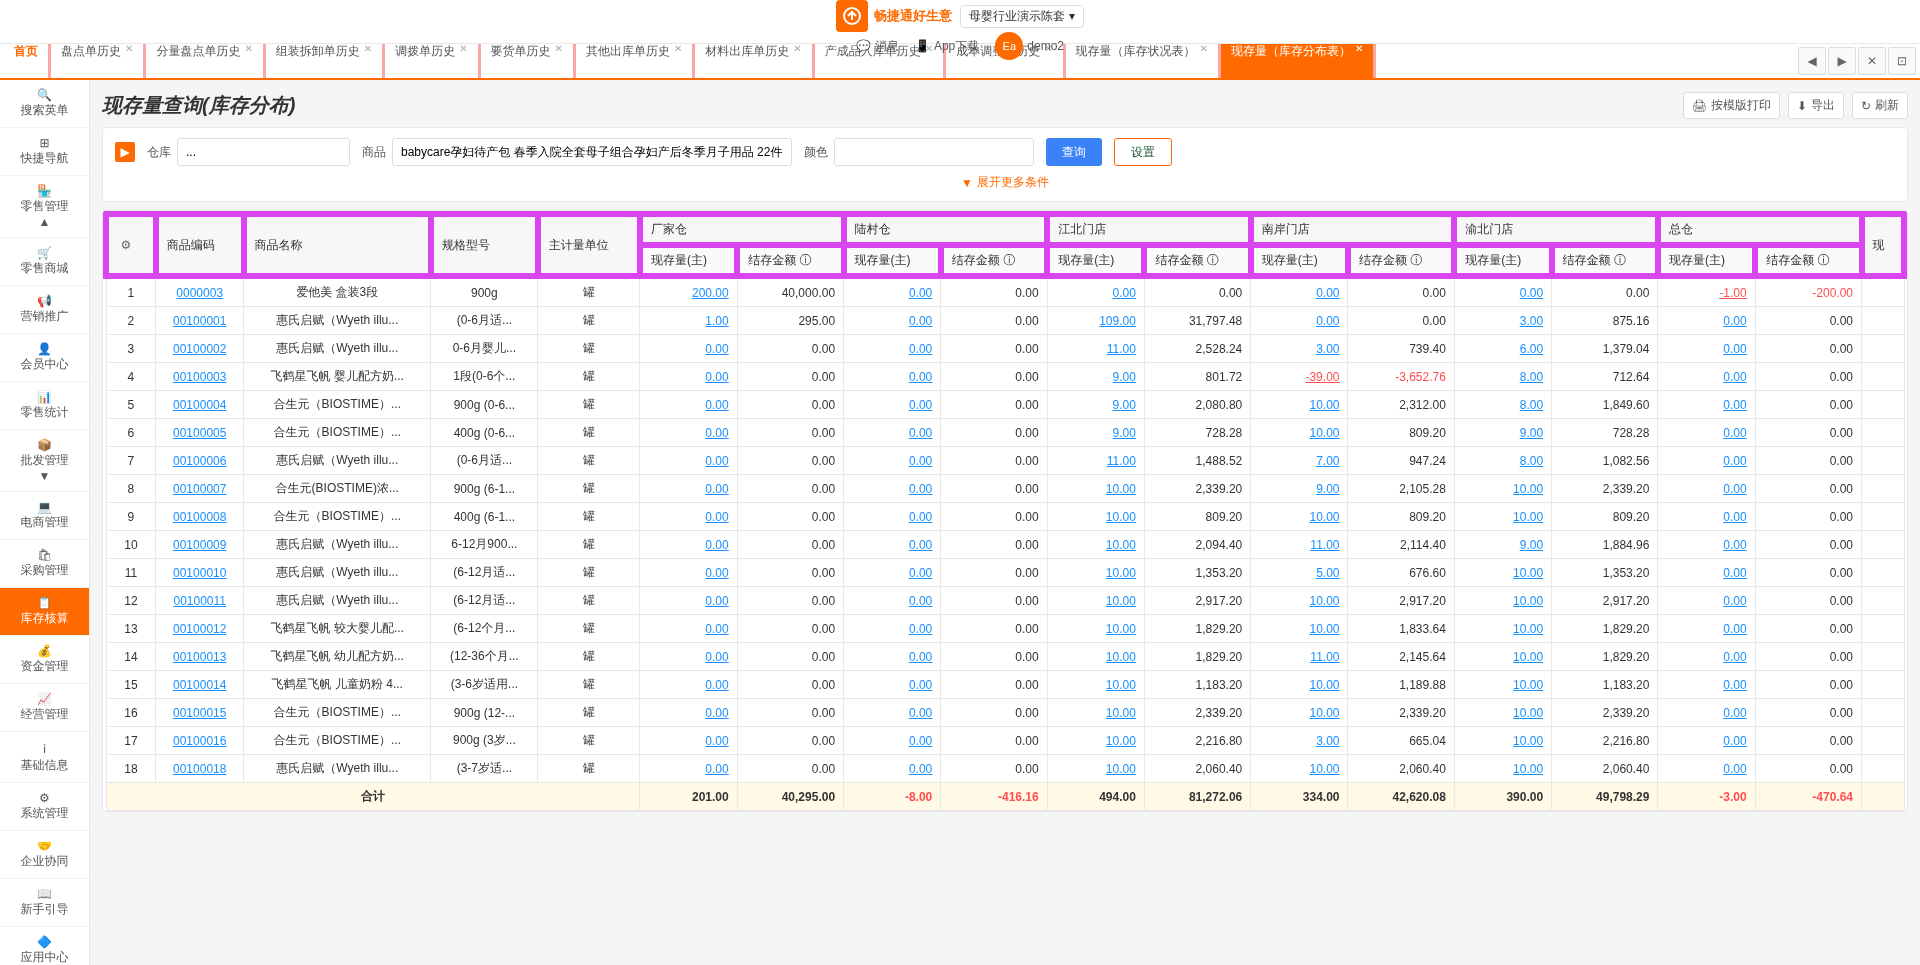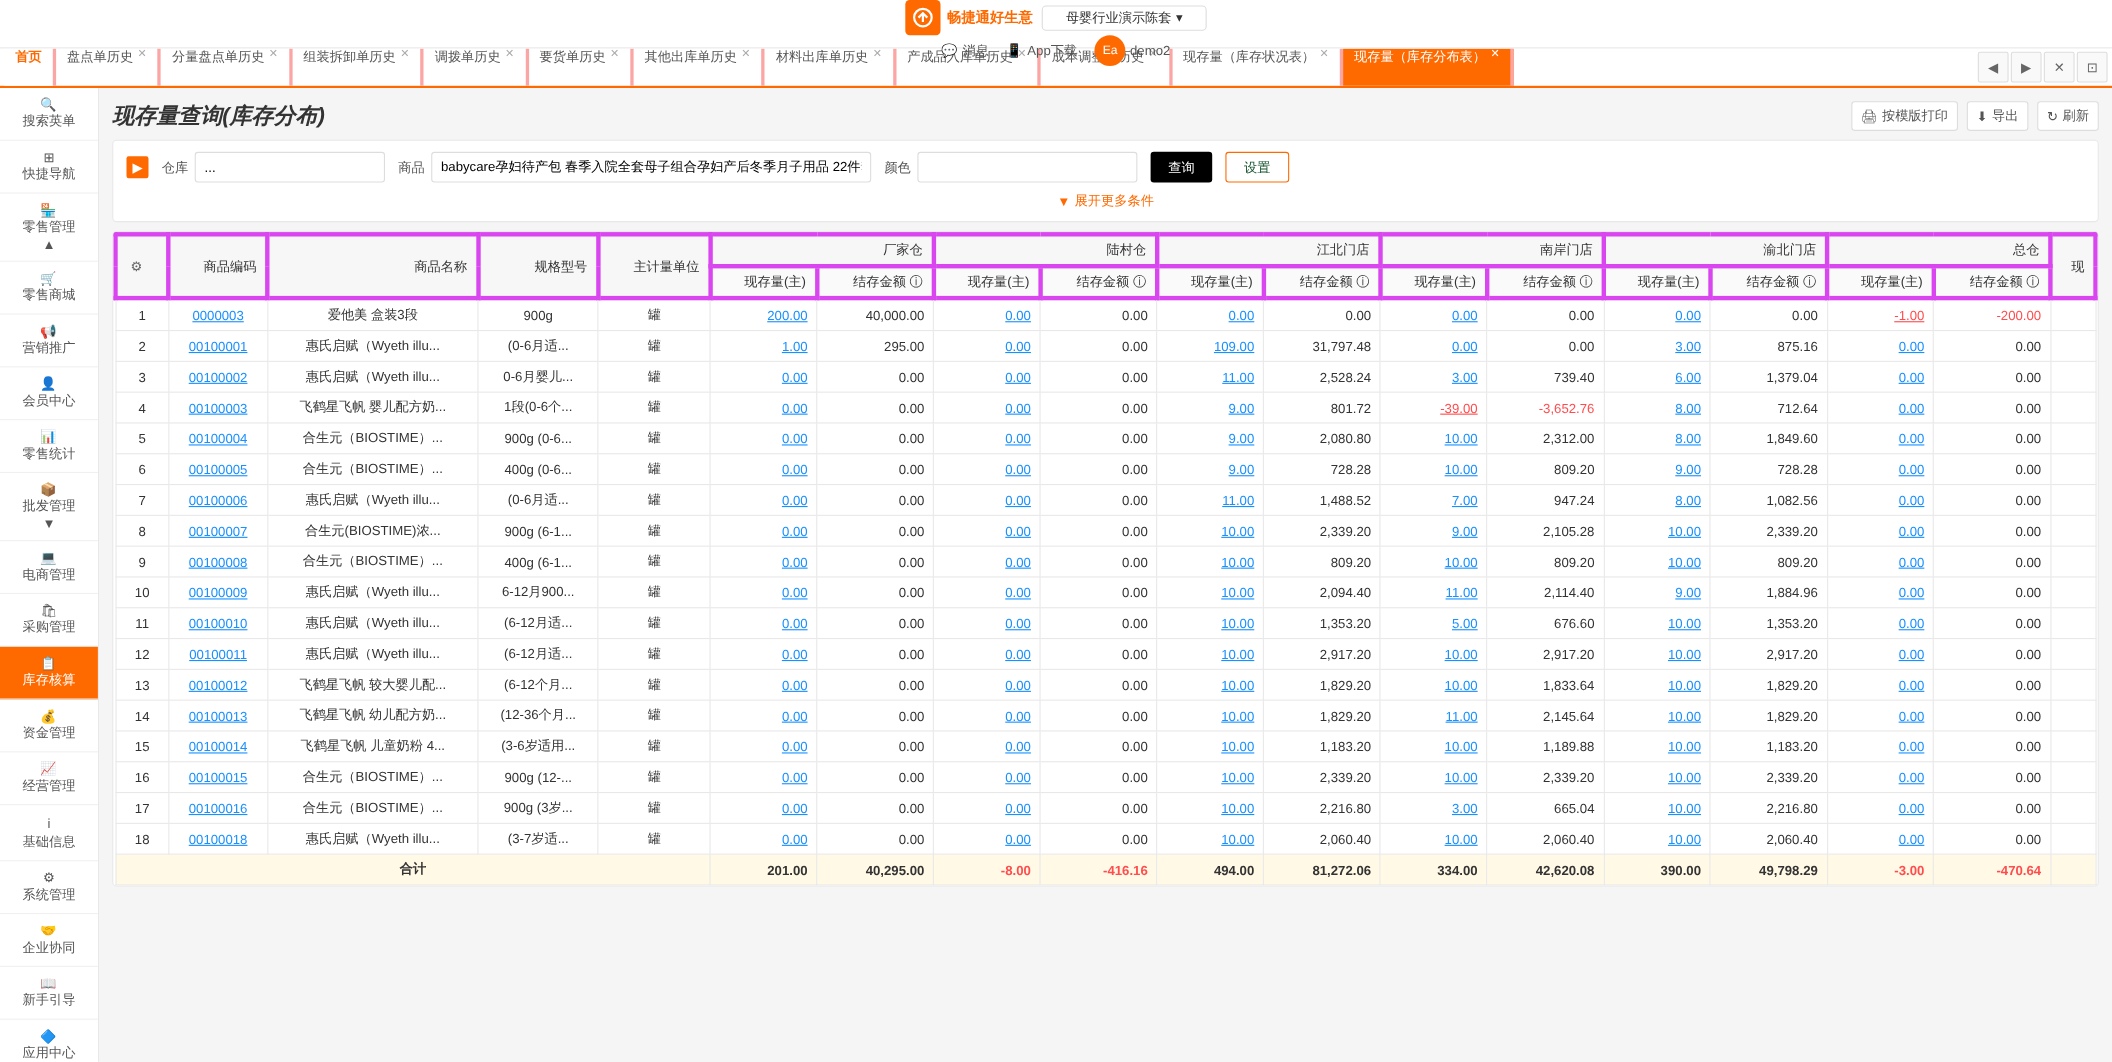--- a/index.html
+++ b/index.html
@@ -15,21 +15,21 @@
       padding: 0 16px;
       border-bottom: 1px solid #e8e8e8;
       position: fixed;
       top: 0; left: 0; right: 0;
       z-index: 100;
       flex-direction: column;
     }
     .top-bar-left { display: flex; align-items: center; gap: 8px; }
     .logo-area { display: flex; align-items: center; gap: 6px; color: #ff6a00; font-weight: bold; font-size: 13px; }
     .logo-icon { width: 32px; height: 32px; background: #ff6a00; border-radius: 4px; display: flex; align-items: center; justify-content: center; color: #fff; font-size: 10px; }
-    .store-selector { display: flex; align-items: center; gap: 4px; border: 1px solid #ddd; border-radius: 4px; padding: 2px 21px; cursor: pointer; background: #fff; font-size: 12px; color: #333; }
+    .store-selector { display: flex; align-items: center; gap: 4px; border: 1px solid #ddd; border-radius: 4px; padding: 2px 8px; cursor: pointer; background: #fff; font-size: 12px; color: #333; }
     .top-bar-right { display: flex; align-items: center; gap: 16px; color: #555; font-size: 12px; }
     .top-right-item { display: flex; align-items: center; gap: 4px; cursor: pointer; }
     .avatar { width: 28px; height: 28px; border-radius: 50%; background: #ff6a00; color: #fff; display: flex; align-items: center; justify-content: center; font-size: 11px; }
 
     
     .nav-tabs {
       position: fixed;
       top: 44px; left: 0; right: 0;
       height: 36px;
       background: #fff;
@@ -147,21 +147,21 @@
       background: #ff6a00;
       color: #fff;
       border-radius: 2px;
       display: flex; align-items: center; justify-content: center;
       font-size: 12px;
       cursor: pointer;
     }
 
     
     .query-btn {
-      background: #000000; color: #fff;
+      background: #3b82f6; color: #fff;
       border: none; border-radius: 3px;
       padding: 5px 16px; cursor: pointer;
       font-size: 12px; height: 28px;
     }
     .settings-btn {
       background: #fff; color: #14532d;
       border: 1px solid #ff6a00; border-radius: 3px;
       padding: 5px 16px; cursor: pointer;
       font-size: 12px; height: 28px;
     }
@@ -174,22 +174,22 @@
       overflow: auto;
     }
     table {
       width: 100%;
       border-collapse: collapse;
       font-size: 12px;
     }
     table thead tr th {
       background: #f7f7f7;
       padding: 4px 8px;
-      border: 4px solid #d946ef;
-      text-align: right;
+      border: 6px solid #d946ef;
+      text-align: left;
       font-weight: normal;
       color: #333;
       white-space: nowrap;
     }
     table thead tr.sub-header th {
       background: #fafafa;
     }
     table tbody tr td {
       padding: 5px 8px;
       border: 1px solid #e8e8e8;

